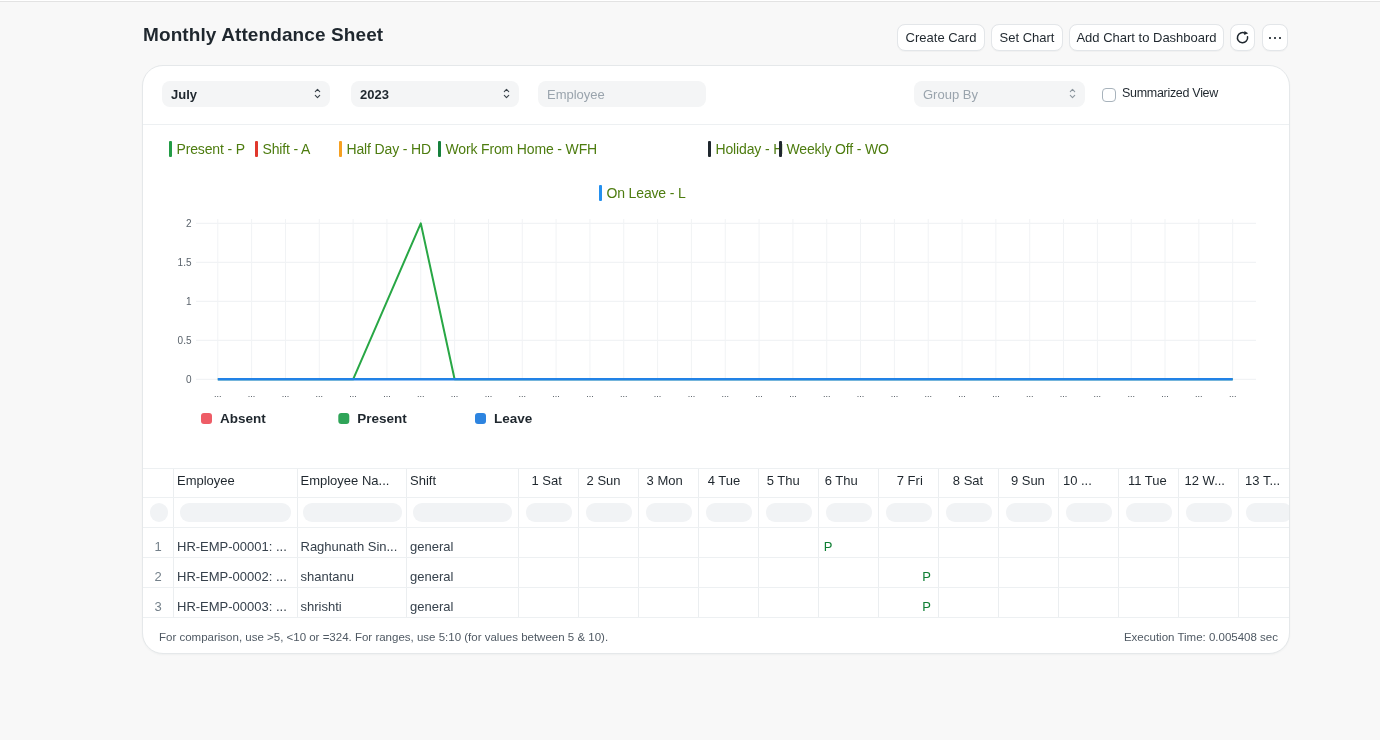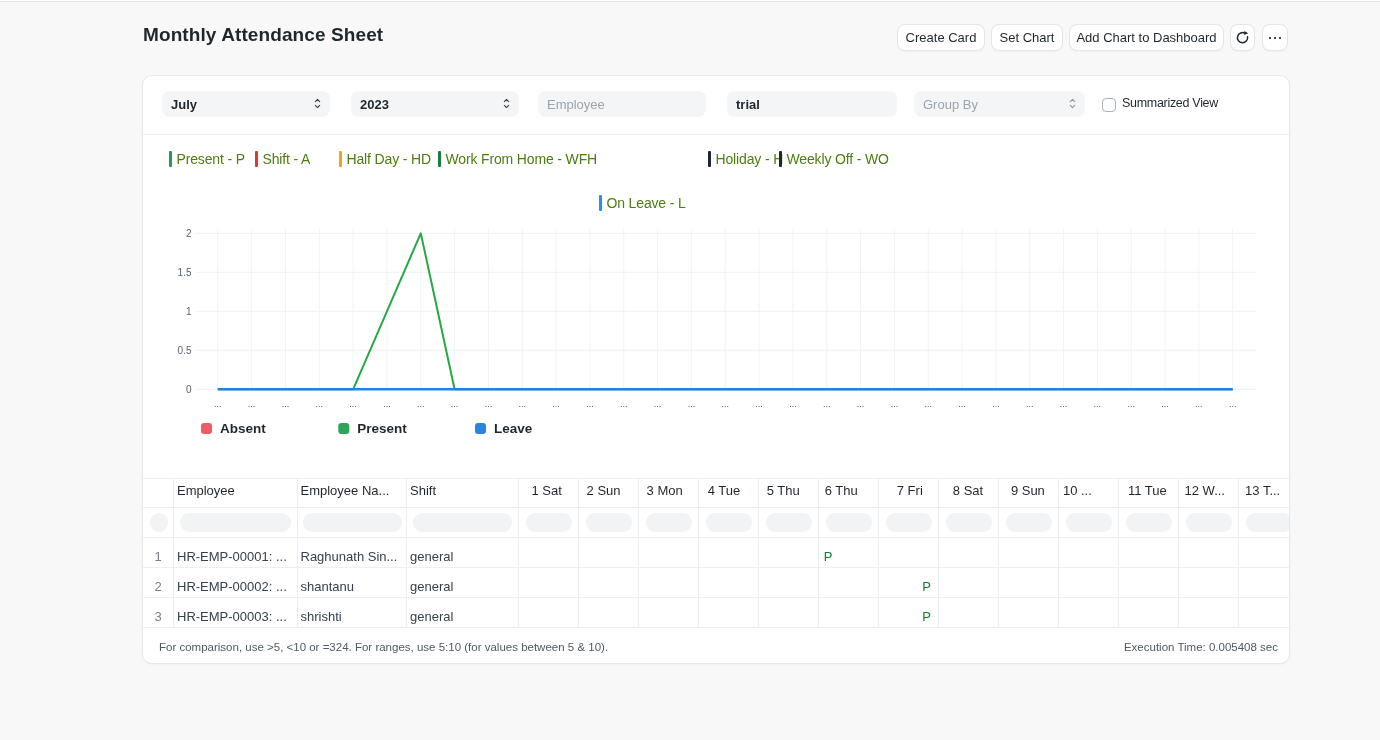--- a/index.html
+++ b/index.html
@@ -2,21 +2,21 @@
 <html><head>
 <meta charset="utf-8">
 <style>
 * { margin:0; padding:0; box-sizing:border-box; }
 html,body { width:1380px; height:740px; overflow:hidden; }
 body { font-family:"Liberation Sans", sans-serif; background:#f8f8f8; position:relative; }
 .navstrip { position:absolute; left:0; top:0; width:1380px; height:2px; background:#fff; border-bottom:1px solid #e3e3e3; }
 .title { position:absolute; left:143px; top:24px; font-size:19px; font-weight:700; color:#1f272e; letter-spacing:0.1px; }
 .btn { position:absolute; top:24px; height:27px; background:#fff; border:1px solid #e3e6e9; border-radius:8px; font-size:13px; color:#1f272e; display:flex; align-items:center; justify-content:center; box-shadow:0 0.5px 1px rgba(0,0,0,0.03); }
 
-.card { position:absolute; left:142px; top:75px; width:1148px; height:589px; background:#fff; border:1px solid #e5e8ea; border-radius:10px; box-shadow:0 1px 2px rgba(25,39,52,0.04); overflow:hidden; }
+.card { position:absolute; left:142px; top:65px; width:1148px; height:589px; background:#fff; border:1px solid #e5e8ea; border-radius:21px; box-shadow:0 1px 2px rgba(25,39,52,0.04); overflow:hidden; }
 
 .fbar { position:absolute; left:0; top:0; width:100%; height:59px; border-bottom:1px solid #edf0f2; }
 .ctl { position:absolute; top:15px; height:26px; background:#f4f5f6; border-radius:8px; font-size:13px; display:flex; align-items:center; padding-left:9px; }
 .ctl .chev { position:absolute; right:9px; top:6px; }
 .dark { color:#1f272e; font-weight:600; }
 .ph { color:#9aa4ad; font-weight:400; }
 .cbx { position:absolute; left:959px; top:22px; width:14px; height:14px; border:1.5px solid #a8b3bc; border-radius:4px; background:#fff; }
 .cbl { position:absolute; left:979px; top:20px; font-size:12.5px; letter-spacing:-0.3px; color:#1f272e; }
 
 .lg { position:absolute; top:74px; height:17px; display:flex; align-items:center; }
@@ -67,21 +67,20 @@
         <path d="M1.3 8.4 L3.5 10.7 L5.7 8.4" fill="none" stroke="#3a434b" stroke-width="1.1" stroke-linecap="round" stroke-linejoin="round"></path>
       </svg>
   </div>
   <div class="ctl dark" style="left:208px; width:168px;">2023
     <svg class="chev" width="7" height="13" viewBox="0 0 7 13">
         <path d="M1.3 4.6 L3.5 2.3 L5.7 4.6" fill="none" stroke="#3a434b" stroke-width="1.1" stroke-linecap="round" stroke-linejoin="round"></path>
         <path d="M1.3 8.4 L3.5 10.7 L5.7 8.4" fill="none" stroke="#3a434b" stroke-width="1.1" stroke-linecap="round" stroke-linejoin="round"></path>
       </svg>
   </div>
   <div class="ctl ph" style="left:395px; width:168px;">Employee</div>
-  <div class="ctl dark" style="left:584px; width:170px;">trial</div>
   <div class="ctl ph" style="left:771px; width:171px;">Group By
     <svg class="chev" width="7" height="13" viewBox="0 0 7 13">
         <path d="M1.3 4.6 L3.5 2.3 L5.7 4.6" fill="none" stroke="#8d979f" stroke-width="1.1" stroke-linecap="round" stroke-linejoin="round"></path>
         <path d="M1.3 8.4 L3.5 10.7 L5.7 8.4" fill="none" stroke="#8d979f" stroke-width="1.1" stroke-linecap="round" stroke-linejoin="round"></path>
       </svg>
   </div>
   <div class="cbx"></div>
   <div class="cbl">Summarized View</div>
 
   <div class="lg" style="left:26px;">

